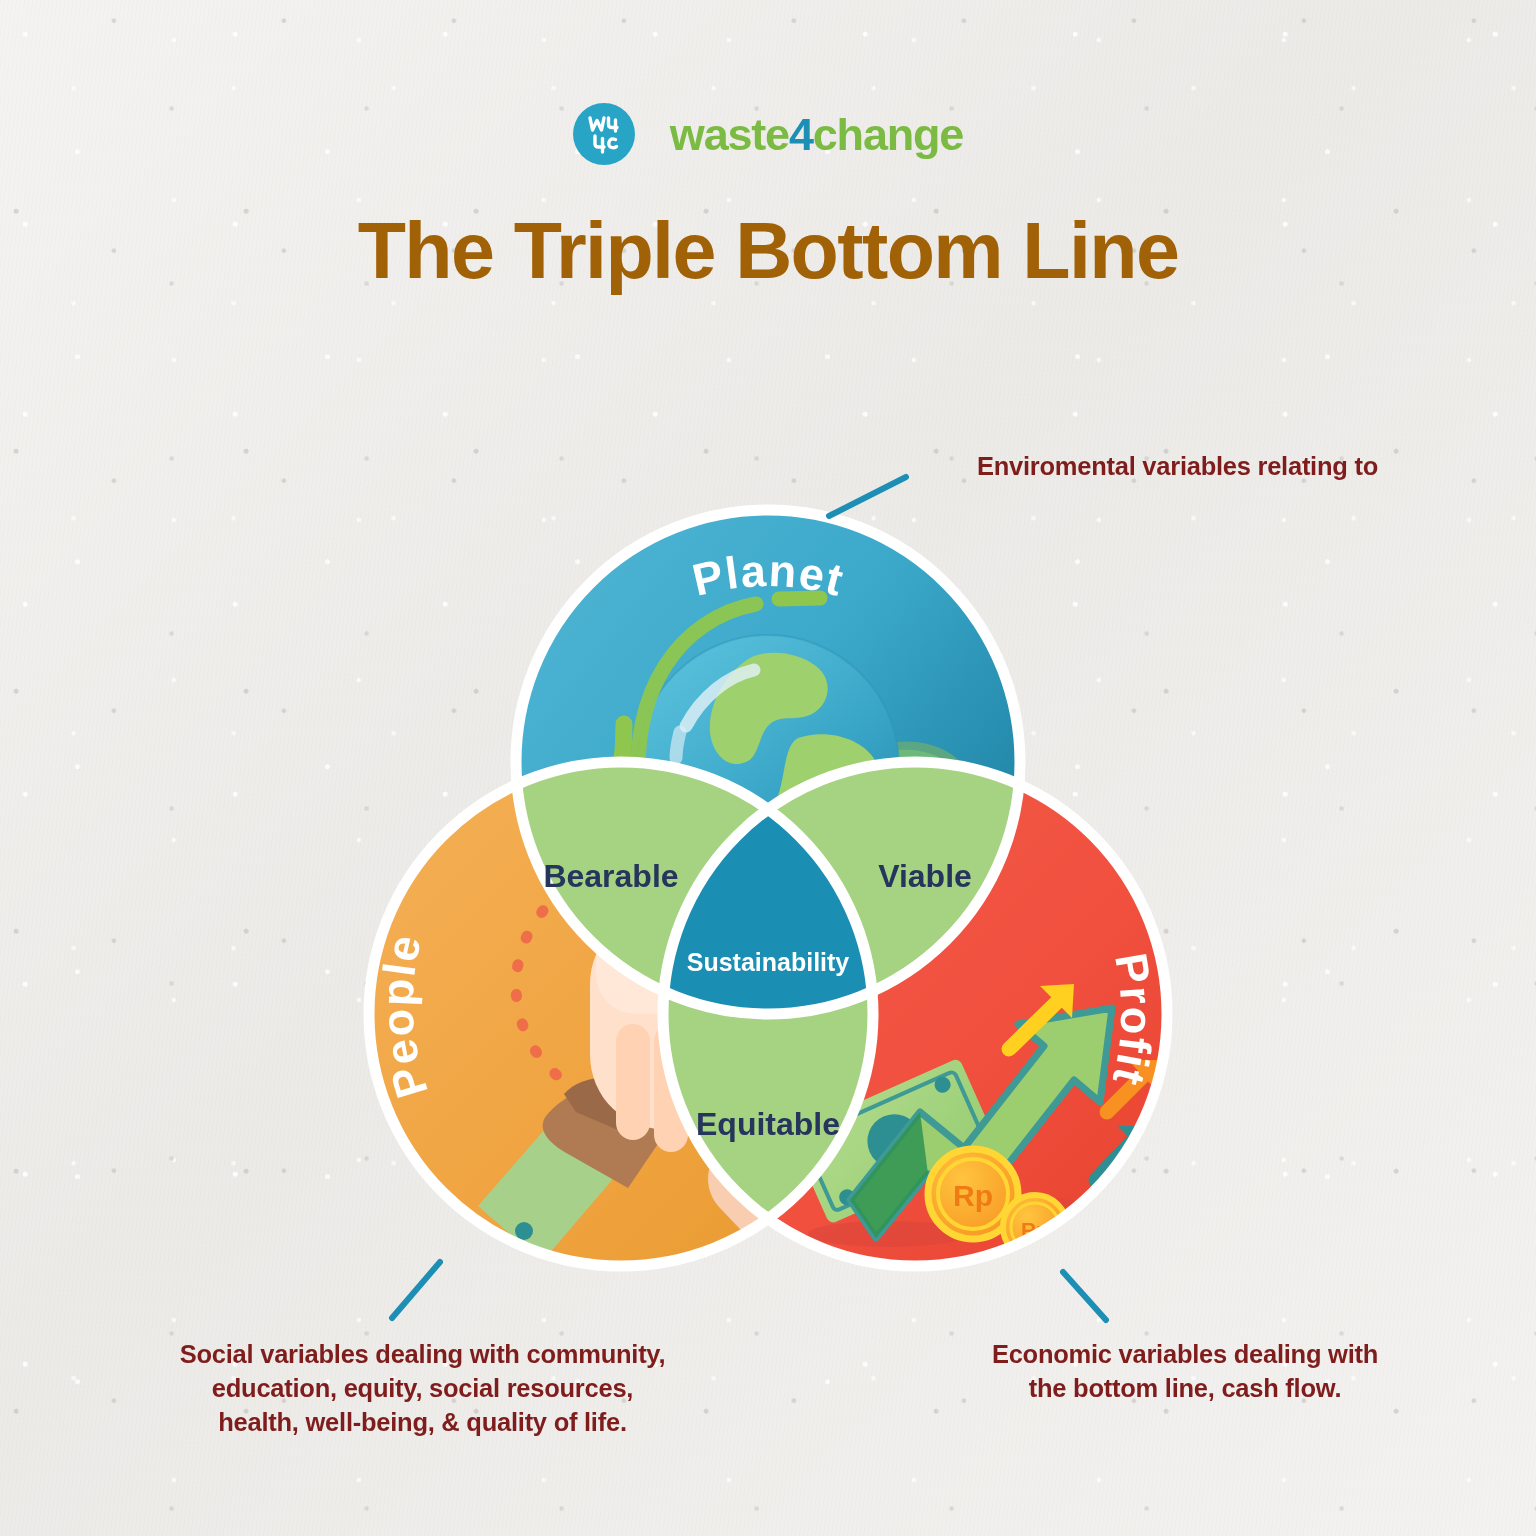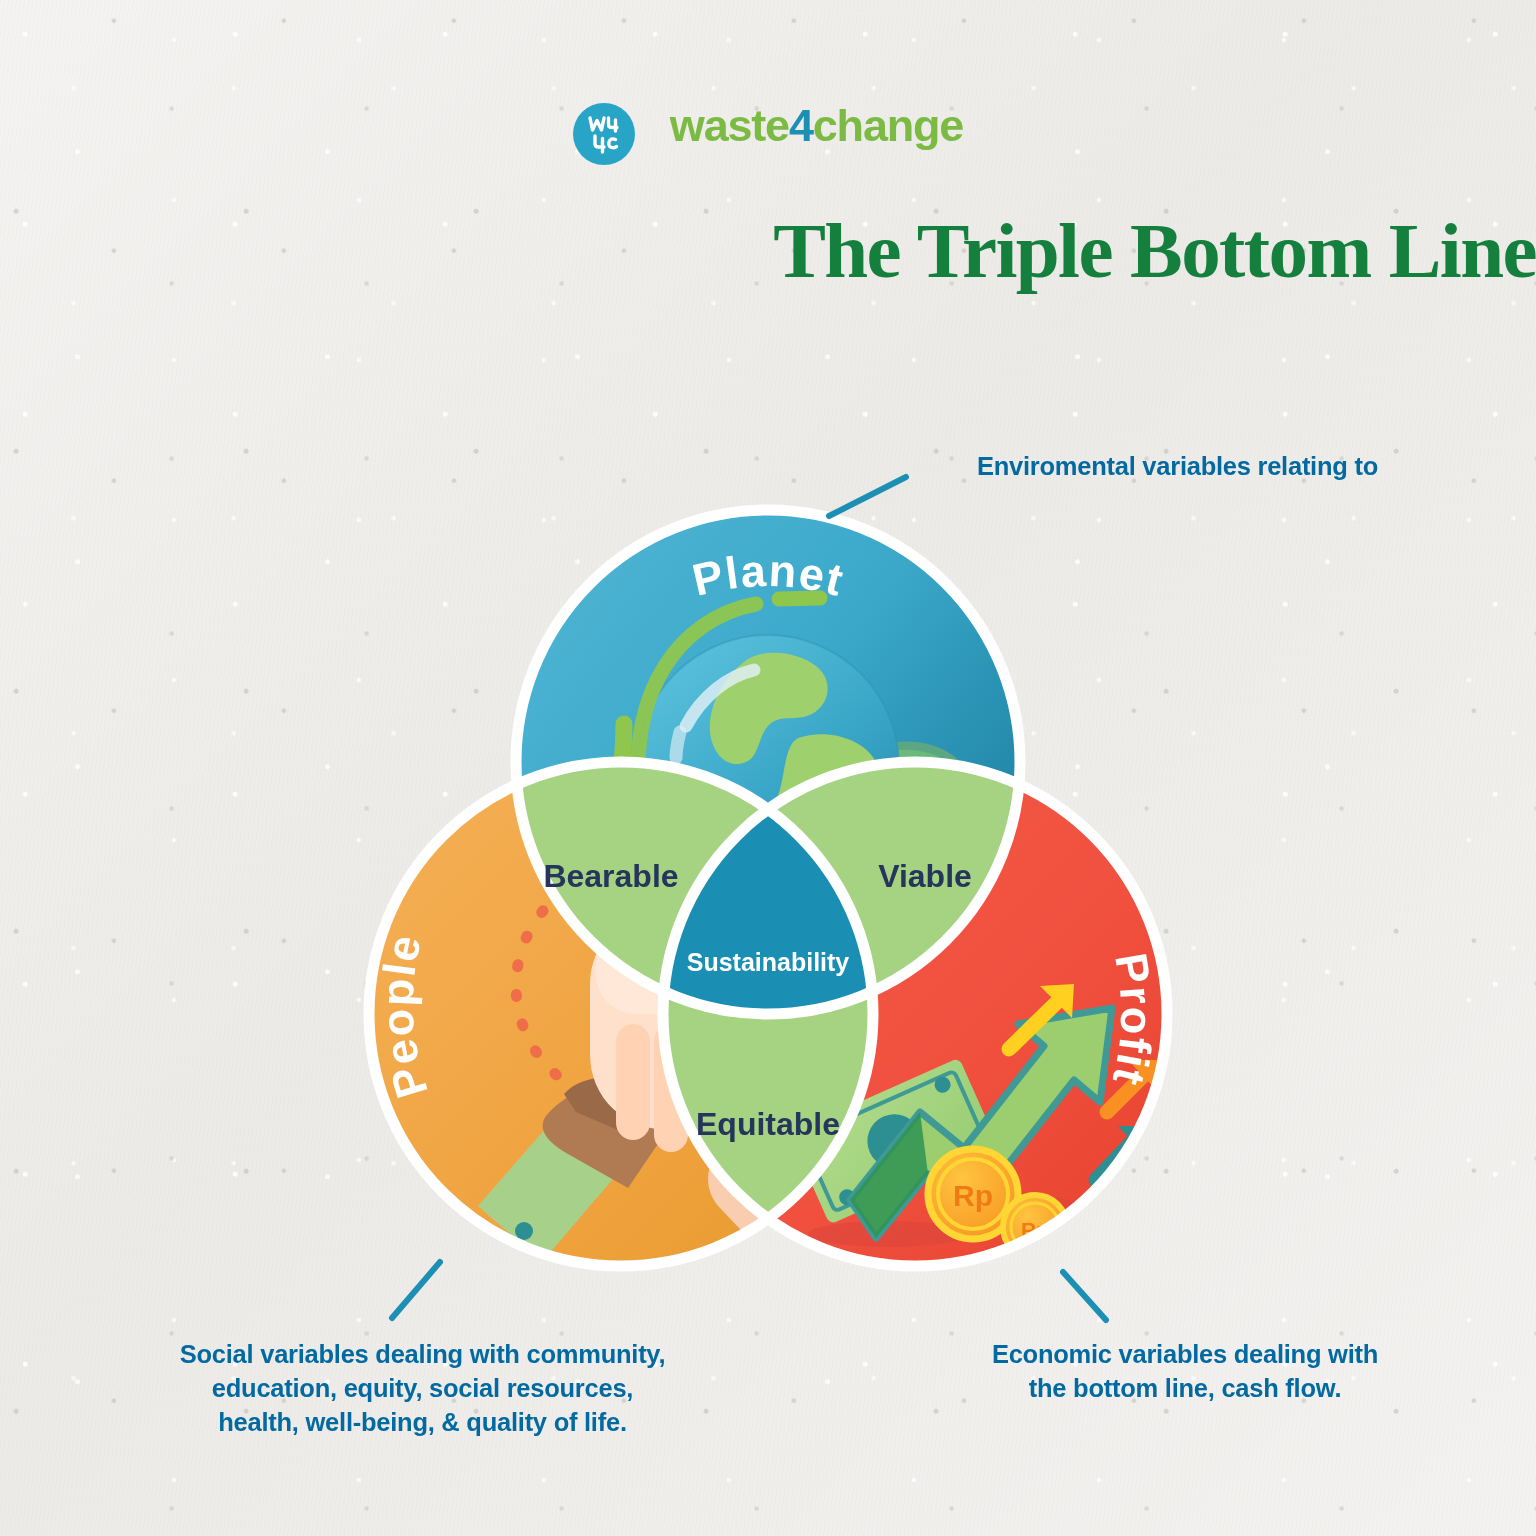--- a/index.html
+++ b/index.html
@@ -30,54 +30,53 @@
     background:
       repeating-linear-gradient(97deg, rgba(0,0,0,.013) 0 1px, transparent 1px 4px),
       repeating-linear-gradient(3deg, rgba(255,255,255,.03) 0 1px, transparent 1px 5px);
   }
 
   .stage { position:absolute; inset:0; }
 
   
   .brand {
     position:absolute; top:103px; left:0; right:0;
-    display:flex; align-items:flex-start; justify-content:center; gap:35px;
+    display:flex; align-items:center; justify-content:center; gap:35px;
   }
   .brand-mark {
     width:62px; height:62px; border-radius:50%;
     background:#27a4c6;
     display:flex; align-items:center; justify-content:center;
     position:relative; flex:none;
   }
   .brand-mark svg { display:block; }
   .brand-word {
     font-size:45px; font-weight:bold; letter-spacing:-1.2px;
     white-space:nowrap; line-height:1;
   }
   .brand-word .g { color:#7cbb43; }
   .brand-word .b { color:#1d8fb4; }
 
   .title {
     position:absolute; top:207px; left:0; right:0;
-    text-align:right;
-    color:#15803d;
+    text-align:center;
+    color:#a16207;
     font-size:79px; font-weight:bold; line-height:1.11;
     letter-spacing:-1.6px;
-    font-family:Liberation Serif, serif;
   }
   .title .l2 { display:block; }
 
   
   #venn-wrap { position:absolute; left:328px; top:494px; width:880px; height:850px; }
   #venn-svg { position:absolute; left:0; top:0; }
 
   
   .note {
     position:absolute;
-    color:#0369a1;
+    color:#7f1d1d;
     font-weight:bold;
     font-size:25.5px;
     line-height:1.33;
     letter-spacing:-.25px;
   }
   #note-env   { top:450px; left:905px; width:545px; text-align:center; }
   #note-soc   { top:1338px; left:105px; width:635px; text-align:center; }
   #note-eco   { top:1338px; left:925px; width:520px; text-align:center; }
   .note span { display:block; }
 </style>

